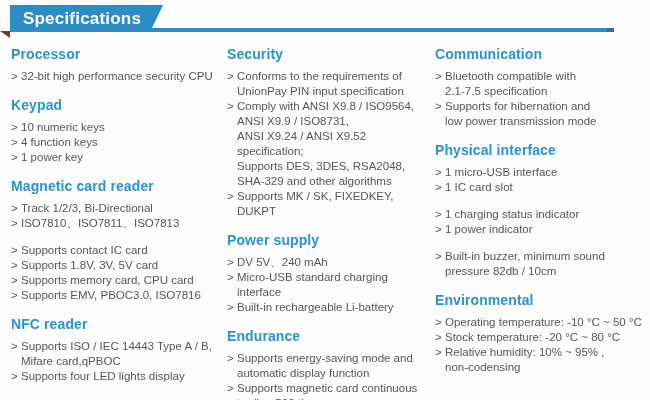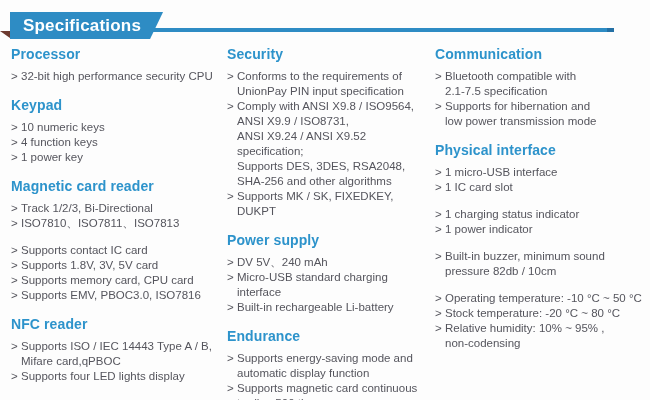--- a/index.html
+++ b/index.html
@@ -30,21 +30,21 @@
     right: -6px;
     top: 0;
     width: 7px;
     height: 4px;
     background: var(--rule-cap);
     display: block;
   }
   .banner {
     position: absolute;
     left: 10px;
-    top: 12px;
+    top: 5px;
     height: 27px;
     padding: 0 22px 0 13px;
     background: var(--banner-blue);
     clip-path: polygon(0 0, 100% 0, calc(100% - 13px) 100%, 0 100%);
     display: flex;
     align-items: center;
     z-index: 2;
   }
   .banner span {
     color: #ffffff;
@@ -185,21 +185,21 @@
             <span class="marker">&gt;</span>
             <span class="itext">Conforms to the requirements of
 UnionPay PIN input specification</span>
           </div>
           <div class="item">
             <span class="marker">&gt;</span>
             <span class="itext">Comply with ANSI X9.8 / ISO9564,
 ANSI X9.9 / ISO8731,
 ANSI X9.24 / ANSI X9.52 specification;
 Supports DES, 3DES, RSA2048,
-SHA-256 and other algorithms</span>
+SHA-329 and other algorithms</span>
           </div>
           <div class="item">
             <span class="marker">&gt;</span>
             <span class="itext">Supports MK / SK, FIXEDKEY, DUKPT</span>
           </div>
         </section>
         <section>
           <h2>Power supply</h2>
           <div class="item">
             <span class="marker">&gt;</span>
@@ -264,20 +264,21 @@
           </div>
         </section>
         <section>
           <div class="item">
             <span class="marker">&gt;</span>
             <span class="itext">Built-in buzzer, minimum sound
 pressure 82db / 10cm</span>
           </div>
         </section>
         <section>
+          <h2>Environmental</h2>
           <div class="item">
             <span class="marker">&gt;</span>
             <span class="itext">Operating temperature: -10 °C ~ 50 °C</span>
           </div>
           <div class="item">
             <span class="marker">&gt;</span>
             <span class="itext">Stock temperature: -20 °C ~ 80 °C</span>
           </div>
           <div class="item">
             <span class="marker">&gt;</span>

